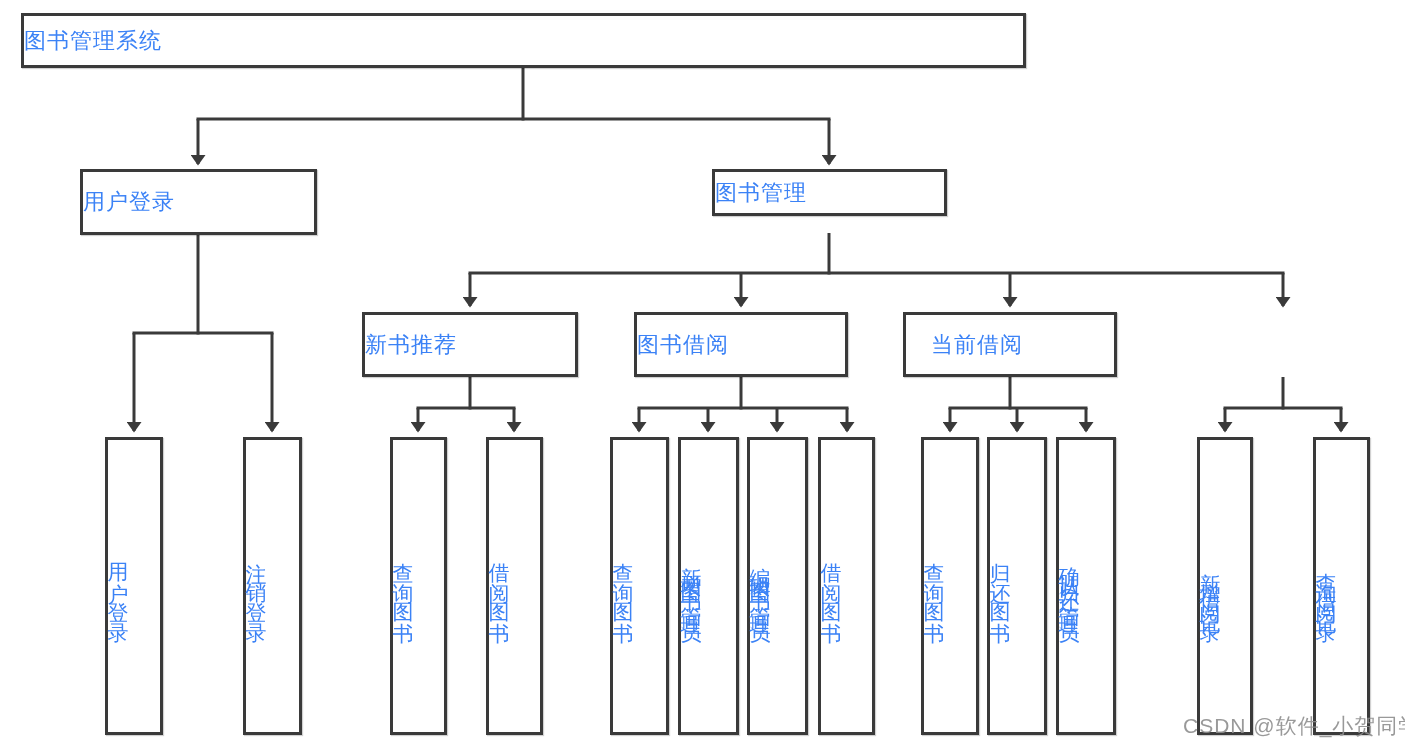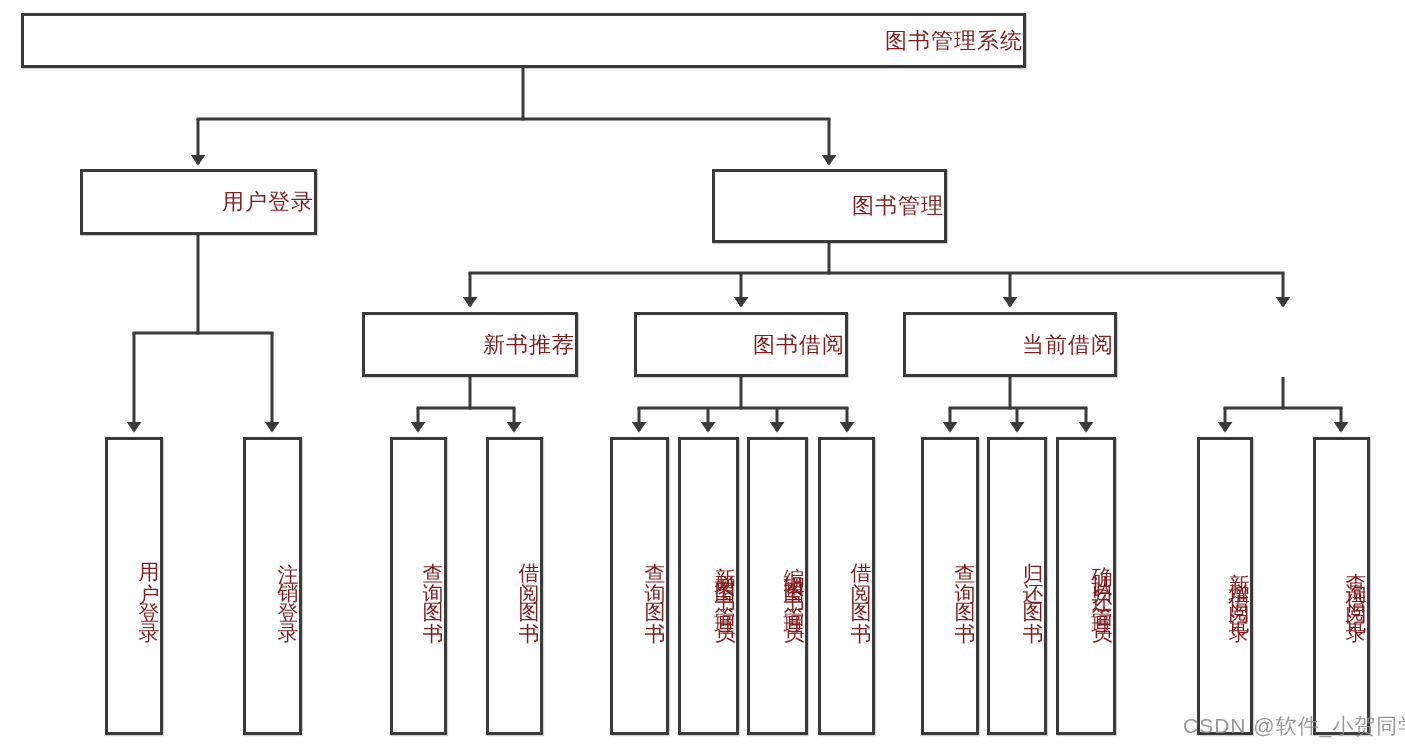--- a/index.html
+++ b/index.html
@@ -11,22 +11,22 @@
     overflow:hidden;
   }
   #connectors{position:absolute;left:0;top:0;z-index:1;}
   .node{
     position:absolute;
     box-sizing:border-box;
     border:3px solid #3a3a3a;
     background:#ffffff;
     display:flex;
     align-items:center;
-    justify-content:flex-end;
-    color:#7f1d1d;
+    justify-content:flex-start;
+    color:#3b82f6;
     z-index:2;
     box-shadow:1px 1px 1px rgba(0,0,0,0.18);
   }
   .h-node{
     font-size:22px;
     letter-spacing:1px;
     text-align:center;
   }
   .v-node span{
     writing-mode:vertical-rl;
@@ -104,31 +104,31 @@
     </g>
   </svg>
 
   <div class="node h-node" style="left:21px;top:13px;width:1005px;height:55px;">
     <span>图书管理系统</span>
   </div>
 
   <div class="node h-node" style="left:80px;top:169px;width:237px;height:66px;">
     <span>用户登录</span>
   </div>
-  <div class="node h-node" style="left:712px;top:169px;width:235px;height:74px;">
+  <div class="node h-node" style="left:712px;top:169px;width:235px;height:47px;">
     <span>图书管理</span>
   </div>
 
   <div class="node h-node" style="left:634px;top:312px;width:214px;height:65px;">
     <span>图书借阅</span>
   </div>
   <div class="node h-node" style="left:362px;top:312px;width:216px;height:65px;">
     <span>新书推荐</span>
   </div>
-  <div class="node h-node" style="left:903px;top:312px;width:214px;height:65px;">
+  <div class="node h-node" style="left:903px;top:312px;width:214px;height:65px;padding-left:25px;">
     <span>当前借阅</span>
   </div>
 
   <div class="node v-node gap-lg" style="left:105px;top:437px;width:58px;height:298px;">
     <span>用户登录</span>
   </div>
   <div class="node v-node gap-lg" style="left:243px;top:437px;width:59px;height:298px;">
     <span>注销登录</span>
   </div>
 

